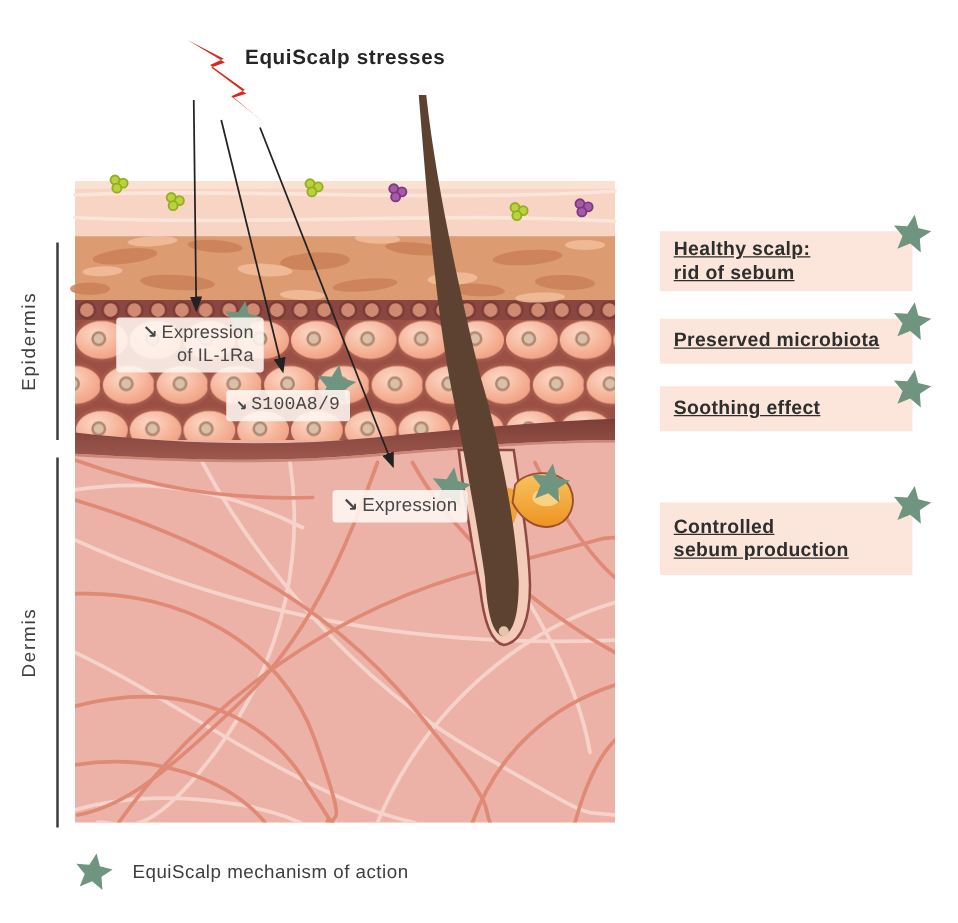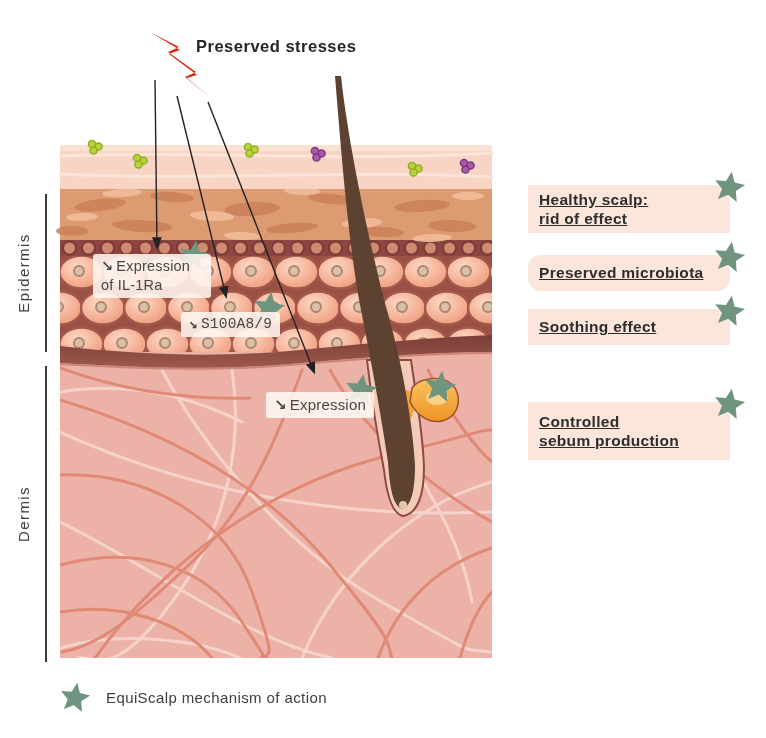--- a/index.html
+++ b/index.html
@@ -20,34 +20,34 @@
     font-size:15px;letter-spacing:1.4px;color:#3e3e3e;
     transform:rotate(-90deg);
   }
   #lb-epi{left:-55px;top:263px;}
   #lb-der{left:-55px;top:504px;}
   .star{position:absolute;color:var(--star-green,#6f9480);}
   .star svg{display:block;width:100%;height:100%;transform:rotate(9deg);}
   .ann{
     position:absolute;background:var(--annotation-box-bg,rgba(255,247,241,.88));
     border-radius:3px;color:#474747;font-size:14.5px;line-height:1.3;
-    text-align:left;padding:3px 8px;z-index:5;letter-spacing:.2px;
+    text-align:right;padding:3px 8px;z-index:5;letter-spacing:.2px;
   }
   .ann-arrow{font-weight:bold;margin-right:3px;}
   #ann-il1ra{left:93px;top:254px;width:102px;}
   #ann-s100{left:181px;top:312px;font-family:Liberation Mono, monospace;}
   #ann-hist{left:266px;top:392px;font-size:15px;}
   .benefit{
     position:absolute;left:528px;width:202px;background:var(--benefit-box-bg,#fce6db);
     color:#2e2e2e;font-weight:bold;font-size:15.5px;line-height:1.24;
     display:flex;flex-direction:column;justify-content:center;
     padding:5px 0 5px 11px;box-sizing:border-box;letter-spacing:.3px;z-index:4;text-decoration:underline;
   }
   #b1{top:185px;height:48px;}
-  #b2{top:255px;height:36px;border-radius:13px;}
+  #b2{top:255px;height:36px;}
   #b3{top:309px;height:36px;}
   #b4{top:402px;height:58px;}
   .benefit .star{width:33px;height:33px;right:-16px;top:-15px;z-index:-1;}
   .ill-star{width:34px;height:34px;z-index:3;}
   #st1{left:178px;top:239px;width:32px;height:32px;}
   #st2{left:252px;top:290px;}
   #st3{left:344px;top:372px;}
   #st4{left:423px;top:369px;}
   .legend{
     position:absolute;left:59px;top:681px;display:flex;align-items:center;z-index:4;justify-content:center;
@@ -199,21 +199,21 @@
 
     <polygon points="150,32 180,50 169,54 197,75 187,78 210,97 185,77 196,72 168,52 179,47" fill="currentColor" style="color:var(--bolt-red,#d8281a)"></polygon>
 
     <g fill="none" stroke="#222222" stroke-width="1.4">
       <path d="M155,80 L157,247" marker-end="url(#ah)"></path>
       <path d="M177,96 L226,296" marker-end="url(#ah)"></path>
       <path d="M208,102 L314,372" marker-end="url(#ah)"></path>
     </g>
   </svg>
 
-  <div class="title">Preserved stresses</div>
+  <div class="title">EquiScalp stresses</div>
 
   <div class="bracket" id="br-epi"></div>
   <div class="bracket" id="br-der"></div>
   <div class="layer-label" id="lb-epi">Epidermis</div>
   <div class="layer-label" id="lb-der">Dermis</div>
 
   <div class="star ill-star" id="st1">
     <svg viewBox="0 0 24 24">
         <polygon fill="currentColor" points="12,1.2 15.2,8.5 23,9.2 17.1,14.5 18.9,22.3 12,18.1 5.1,22.3 6.9,14.5 1,9.2 8.8,8.5"></polygon>
       </svg>
@@ -240,21 +240,21 @@
   </div>
   <div class="ann" id="ann-s100">
     <span class="ann-arrow">↘</span><span>S100A8/9</span>
   </div>
   <div class="ann" id="ann-hist">
     <span class="ann-arrow">↘</span><span>Expression</span>
   </div>
 
   <div class="benefit" id="b1">
     <div>Healthy scalp:</div>
-    <div>rid of effect</div>
+    <div>rid of sebum</div>
     <div class="star">
       <svg viewBox="0 0 24 24">
           <polygon fill="currentColor" points="12,1.2 15.2,8.5 23,9.2 17.1,14.5 18.9,22.3 12,18.1 5.1,22.3 6.9,14.5 1,9.2 8.8,8.5"></polygon>
         </svg>
     </div>
   </div>
   <div class="benefit" id="b2">
     <div>Preserved microbiota</div>
     <div></div>
     <div class="star">

